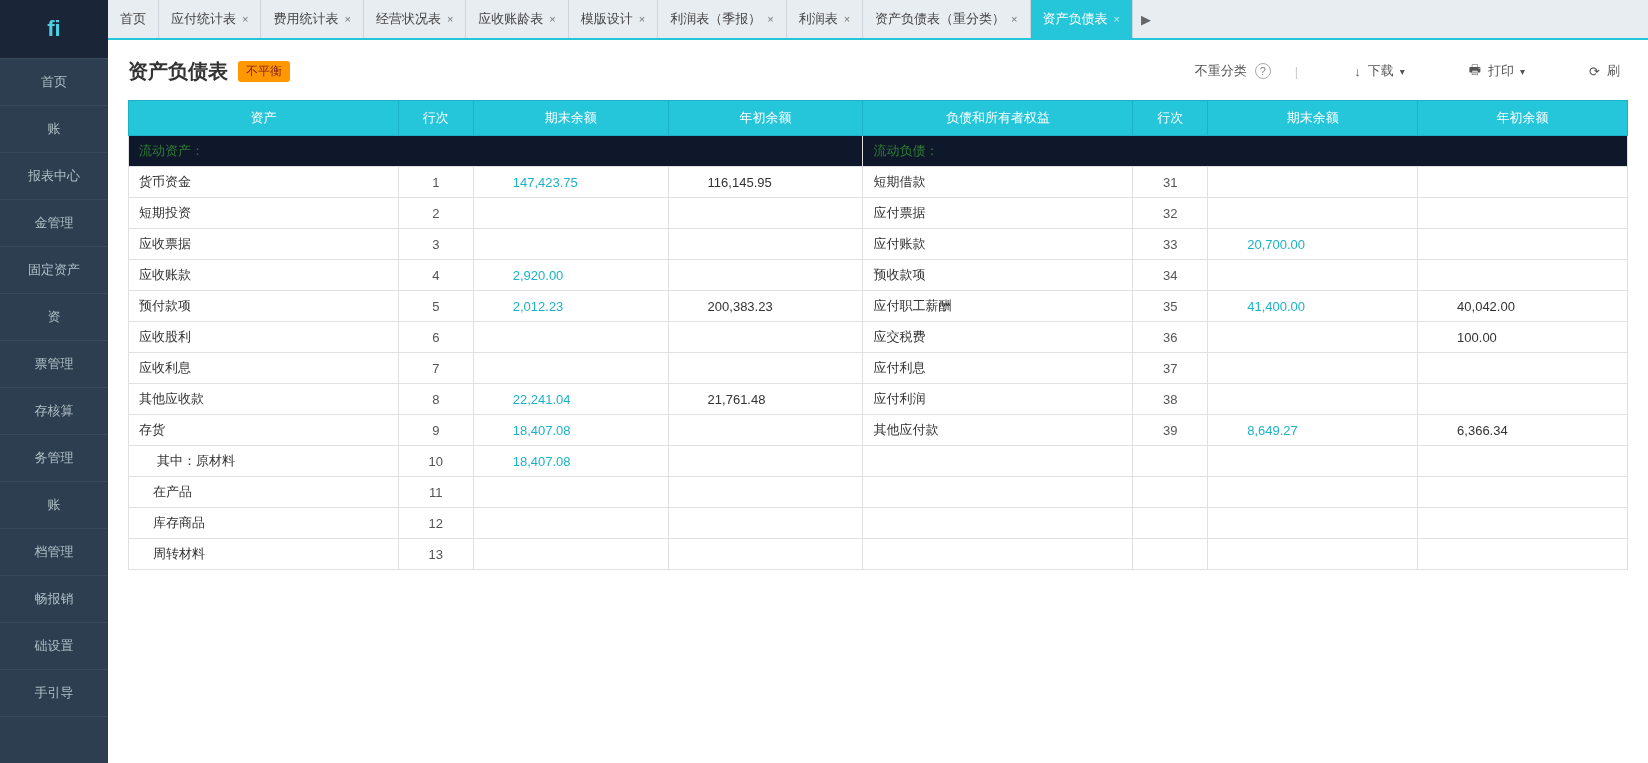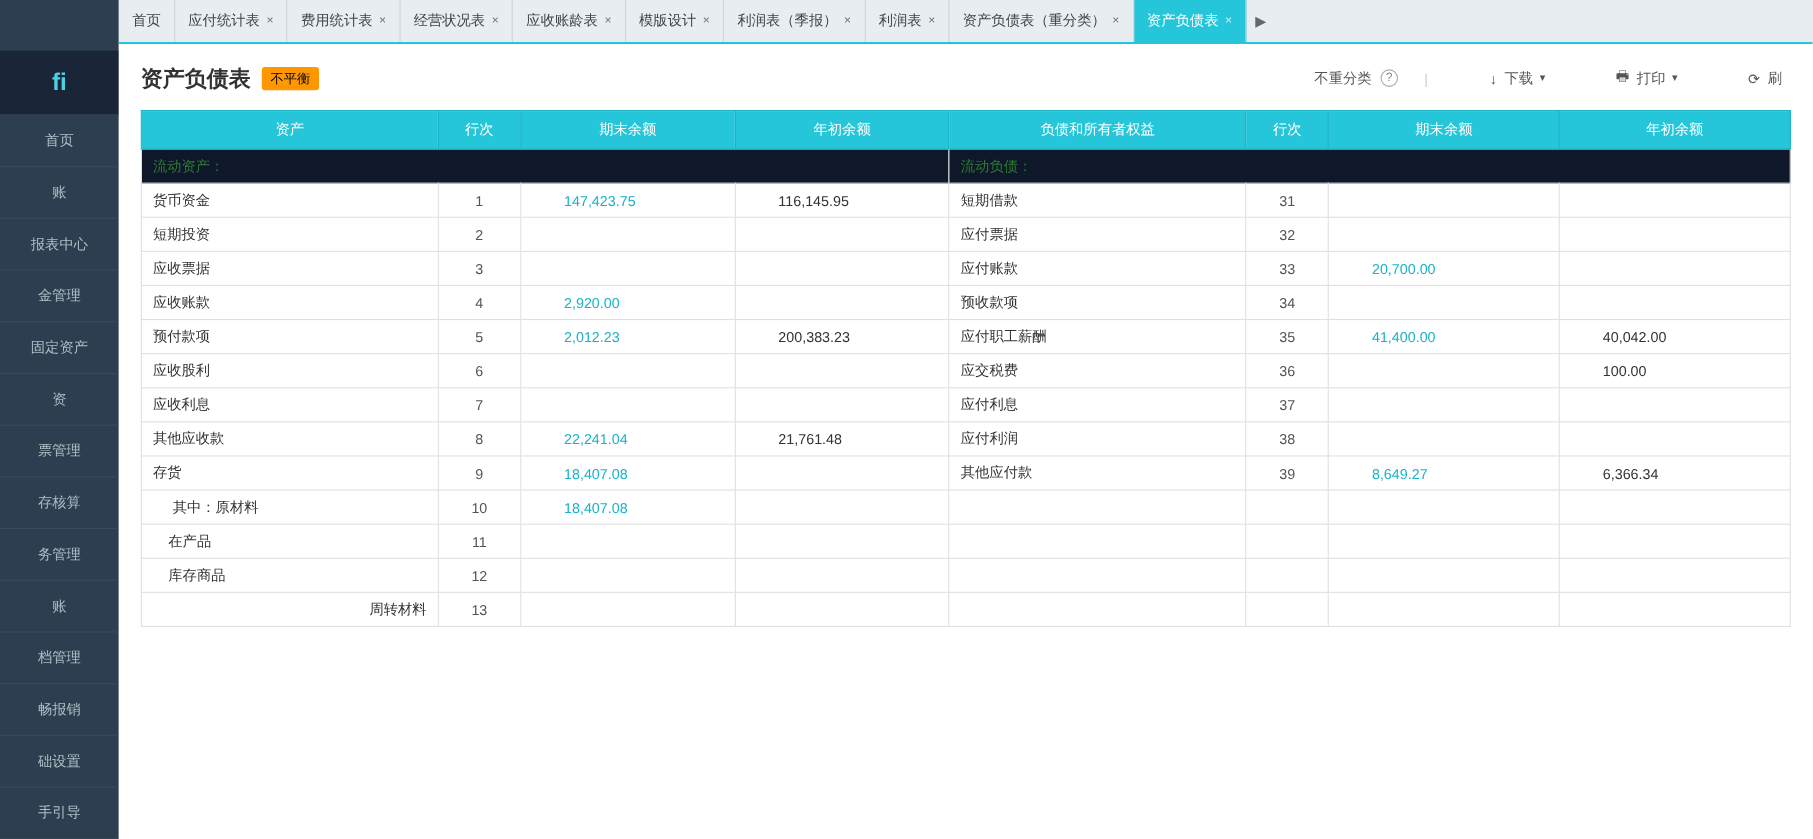--- a/index.html
+++ b/index.html
@@ -8,21 +8,20 @@
     
     .sidebar {
       width: 108px;
       background: #2c3e50;
       color: #ccc;
       display: flex;
       flex-direction: column;
       flex-shrink: 0;
       height: 100%;
       overflow-y: auto;
-      justify-content: flex-end;
     }
     .sidebar-item {
       padding: 14px 8px;
       text-align: center;
       font-size: 13px;
       color: #b0bec5;
       cursor: pointer;
       border-bottom: 1px solid #3a4a5a;
     }
     .sidebar-logo {
@@ -108,21 +107,21 @@
       align-items: center;
       gap: 10px;
     }
     .page-title {
       font-size: 20px;
       font-weight: bold;
       color: #333;
     }
     .badge-unbalanced {
       background: #ff9800;
-      color: #000000;
+      color: #7f1d1d;
       font-size: 12px;
       padding: 2px 8px;
       border-radius: 3px;
     }
     .toolbar-right {
       display: flex;
       align-items: center;
       gap: 16px;
       font-size: 13px;
       color: #555;
@@ -404,21 +403,21 @@
       <td style="padding-left:24px;">库存商品</td>
       <td class="num">12</td>
       <td class="amount"></td>
       <td class="amount"></td>
       <td></td>
       <td class="num"></td>
       <td class="amount"></td>
       <td class="amount"></td>
     </tr>
           <tr>
-      <td style="padding-left:40px;text-align:right;">周转材料</td>
+      <td style="padding-left:24px;">周转材料</td>
       <td class="num">13</td>
       <td class="amount"></td>
       <td class="amount"></td>
       <td></td>
       <td class="num"></td>
       <td class="amount"></td>
       <td class="amount"></td>
     </tr>
         </tbody>
     </table>

